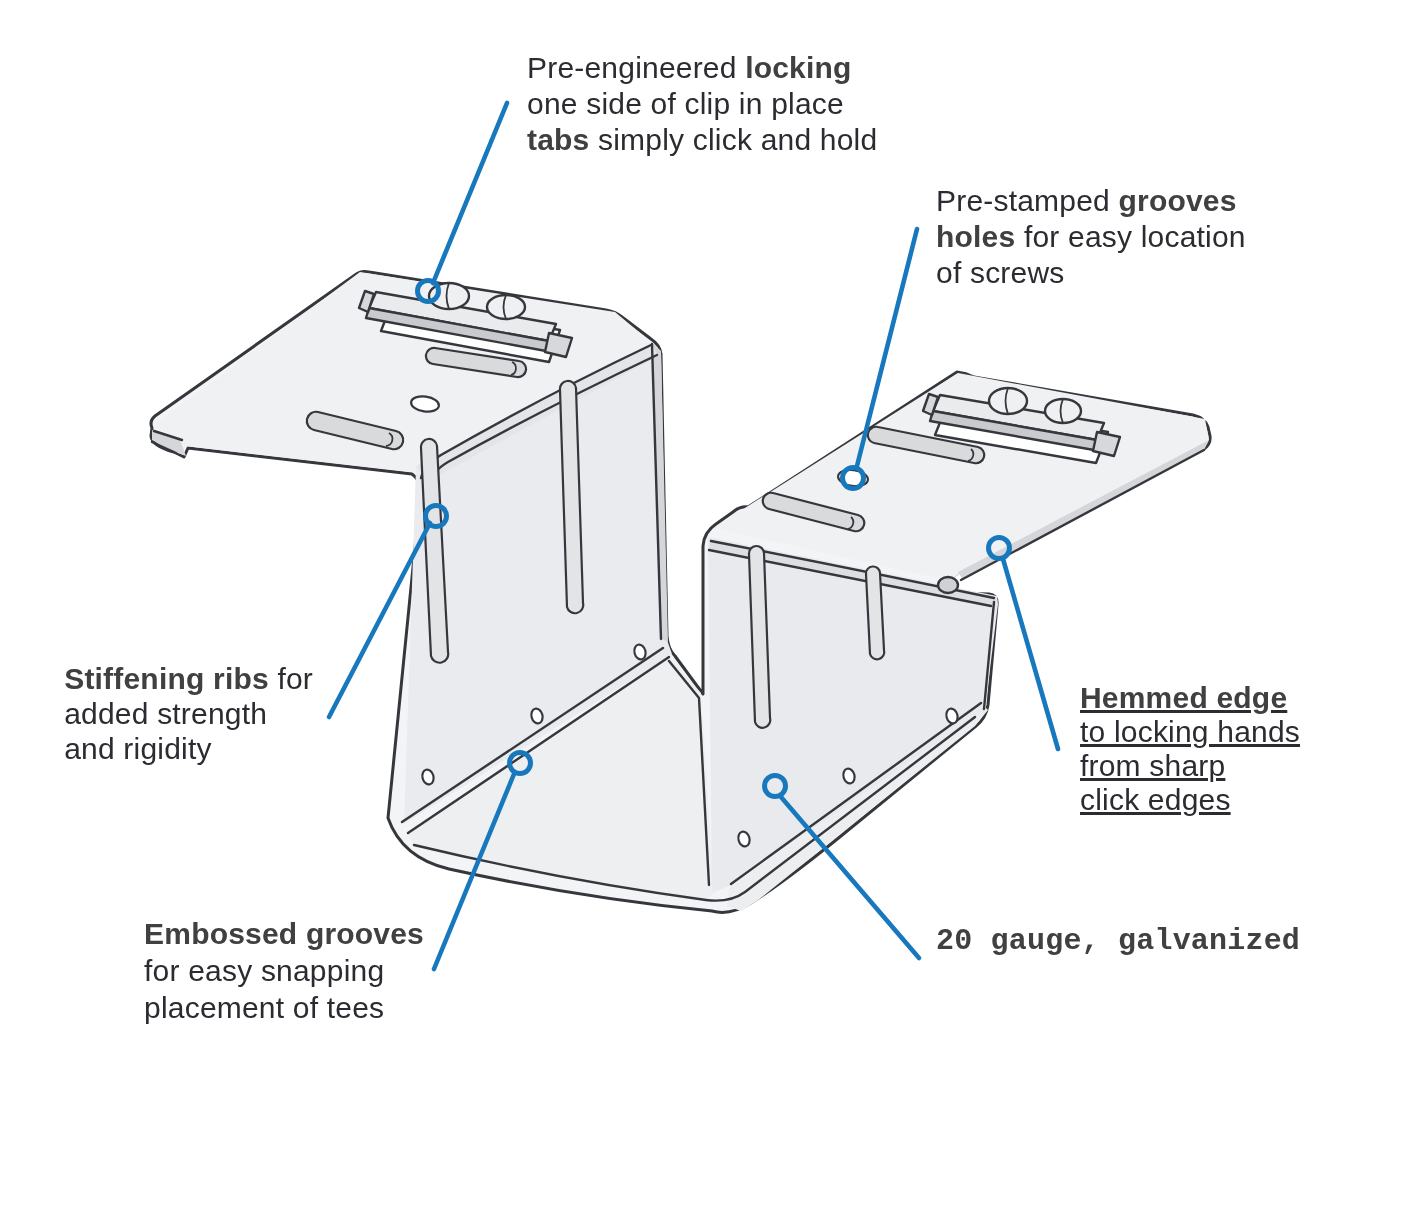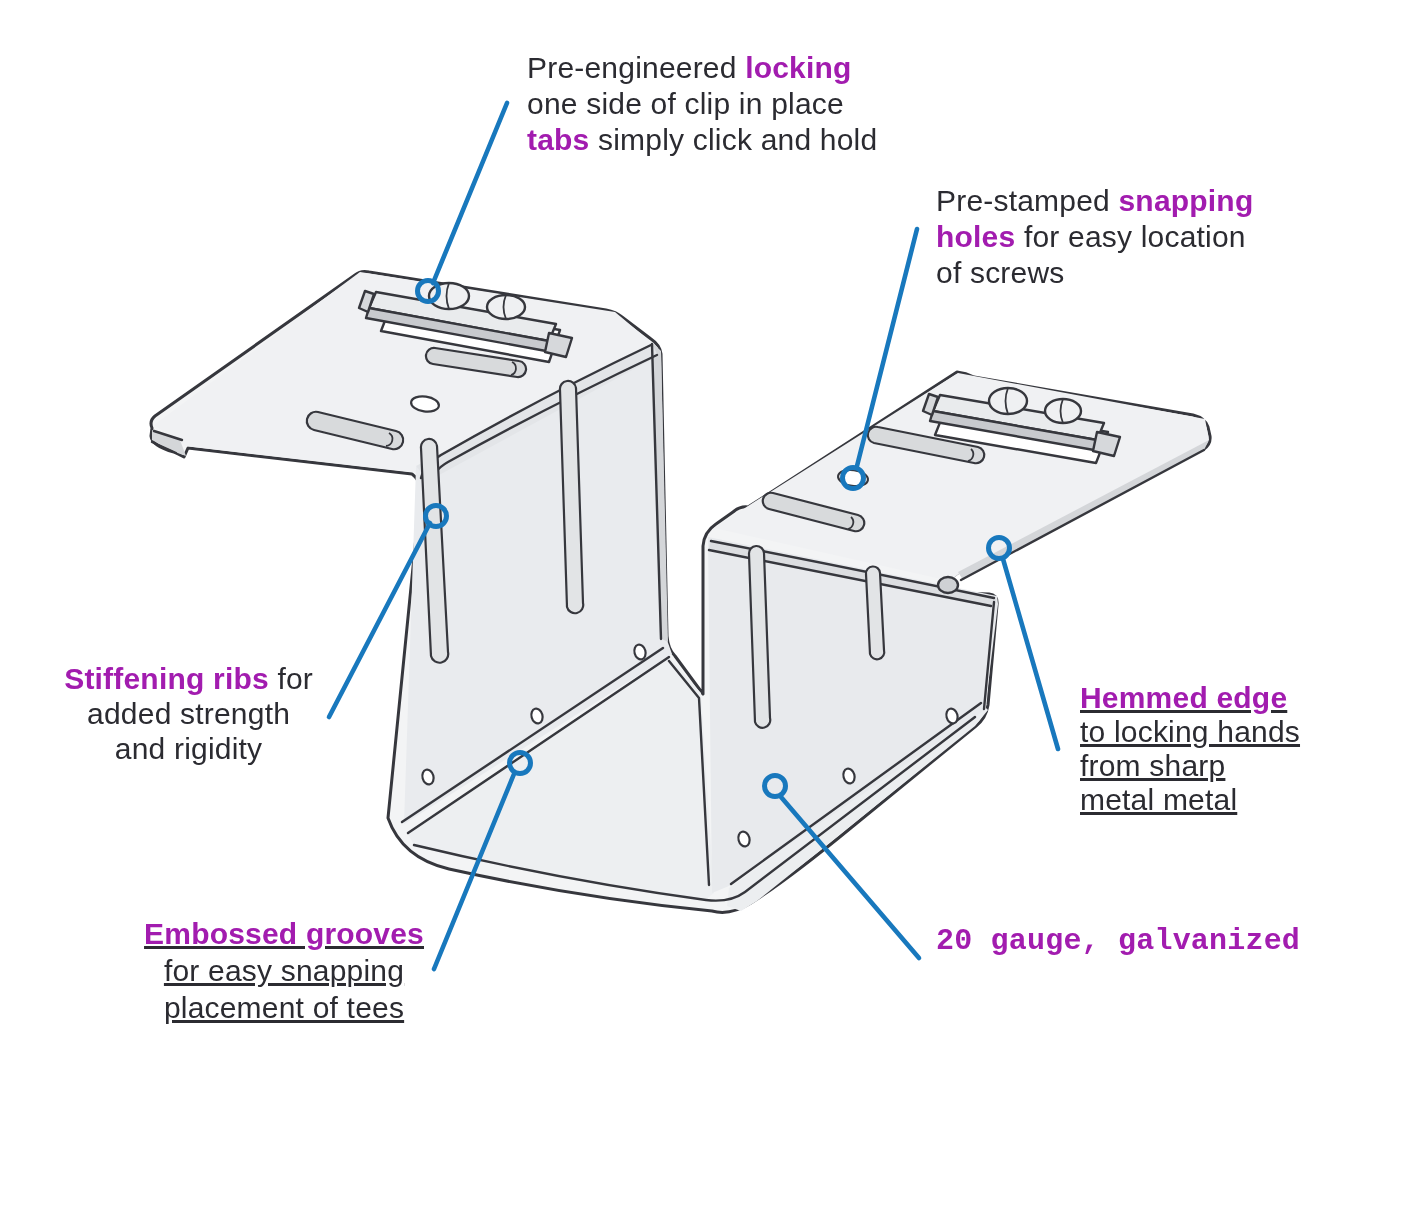--- a/index.html
+++ b/index.html
@@ -1,24 +1,24 @@
 <!DOCTYPE html>
 <html><head>
 <meta charset="utf-8">
 <style>
   html,body{margin:0;padding:0;background:#ffffff;}
   #page{position:relative;width:1401px;height:1228px;background:#ffffff;overflow:hidden;
         font-family:"Liberation Sans","DejaVu Sans",sans-serif;}
   #art{position:absolute;left:0;top:0;}
   .callout{position:absolute;color:#2b2b31;font-size:30px;letter-spacing:.2px;}
   .callout .cl{white-space:nowrap;}
-  .bold{font-weight:700;color:#a21caf;}
-  .ra{text-align:center;}
+  .bold{font-weight:700;color:#404040;}
+  .ra{text-align:left;}
   .lh36 .cl{line-height:36px;} .lh35 .cl{line-height:35px;} .lh34 .cl{line-height:34px;text-decoration:underline;}
-  .lh37 .cl{line-height:37px;text-decoration:underline;} .lh38 .cl{line-height:38px;}
+  .lh37 .cl{line-height:37px;} .lh38 .cl{line-height:38px;}
 </style>
 </head>
 <body>
 
 <div id="page">
 
   <svg id="art" width="1401" height="1228" viewBox="0 0 1401 1228">
 
     <g stroke="#36373d" stroke-width="3" stroke-linejoin="round" stroke-linecap="round">
       <path fill="#f3f4f5" d="
@@ -160,36 +160,36 @@
     </g>
   </svg>
 
   <div class="callout lh36" style="left:527px;top:50px;">
     <div class="cl"><span>Pre-engineered </span><span class="bold">locking</span></div>
     <div class="cl"><span>one side of clip in place</span></div>
     <div class="cl"><span class="bold">tabs</span><span> simply click and hold</span></div>
   </div>
 
   <div class="callout lh36" style="left:936px;top:183px;">
-    <div class="cl"><span>Pre-stamped </span><span class="bold">snapping</span></div>
+    <div class="cl"><span>Pre-stamped </span><span class="bold">grooves</span></div>
     <div class="cl"><span class="bold">holes</span><span> for easy location</span></div>
     <div class="cl"><span>of screws</span></div>
   </div>
 
   <div class="callout ra lh35" style="right:1088px;top:661px;">
     <div class="cl"><span class="bold">Stiffening ribs</span><span> for</span></div>
     <div class="cl"><span>added strength</span></div>
     <div class="cl"><span>and rigidity</span></div>
   </div>
 
   <div class="callout lh34" style="left:1080px;top:681px;">
     <div class="cl"><span class="bold">Hemmed edge</span></div>
     <div class="cl"><span>to locking hands</span></div>
     <div class="cl"><span>from sharp</span></div>
-    <div class="cl"><span>metal metal</span></div>
+    <div class="cl"><span>click edges</span></div>
   </div>
 
   <div class="callout ra lh37" style="right:977px;top:915px;">
     <div class="cl"><span class="bold">Embossed grooves</span></div>
     <div class="cl"><span>for easy snapping</span></div>
     <div class="cl"><span>placement of tees</span></div>
   </div>
 
   <div class="callout lh38" style="left:936px;top:922px;font-family:Liberation Mono, monospace;">
     <div class="cl"><span class="bold">20 gauge, galvanized</span></div>

